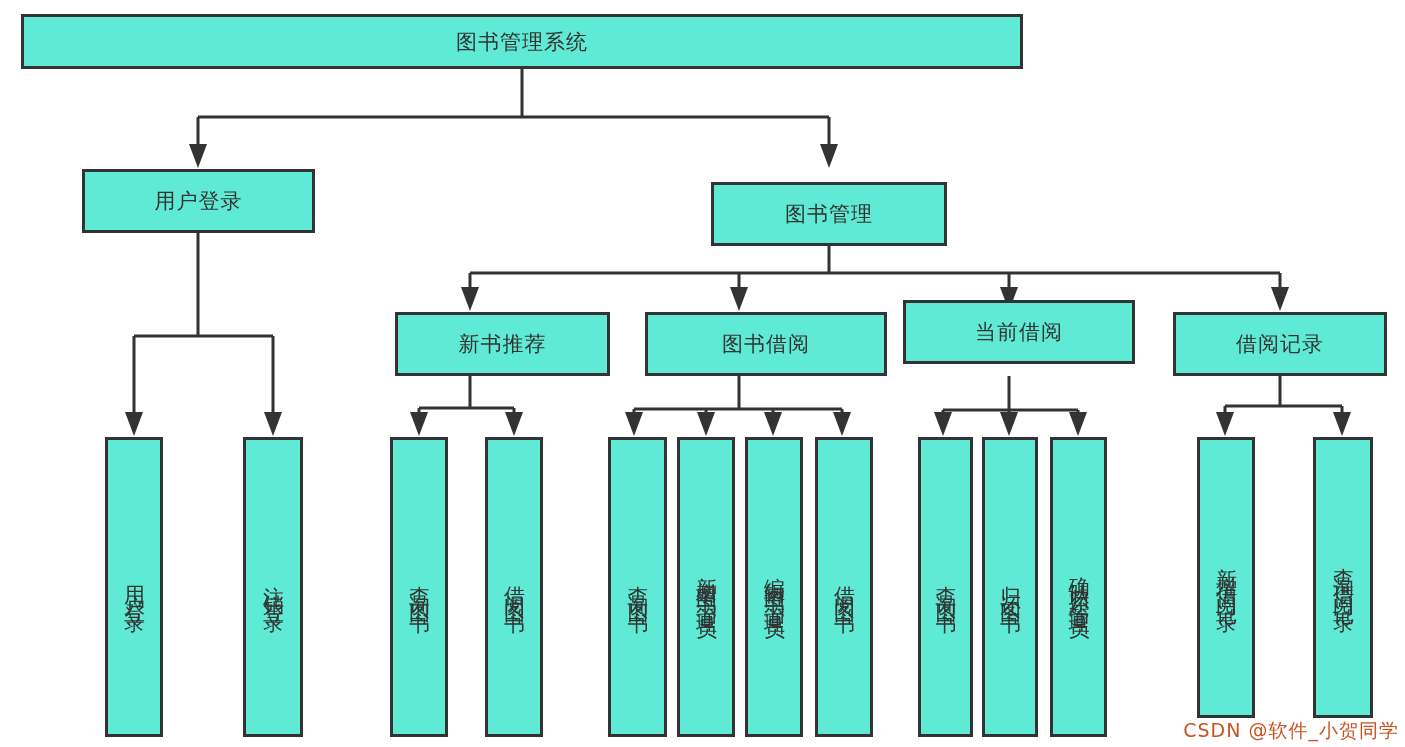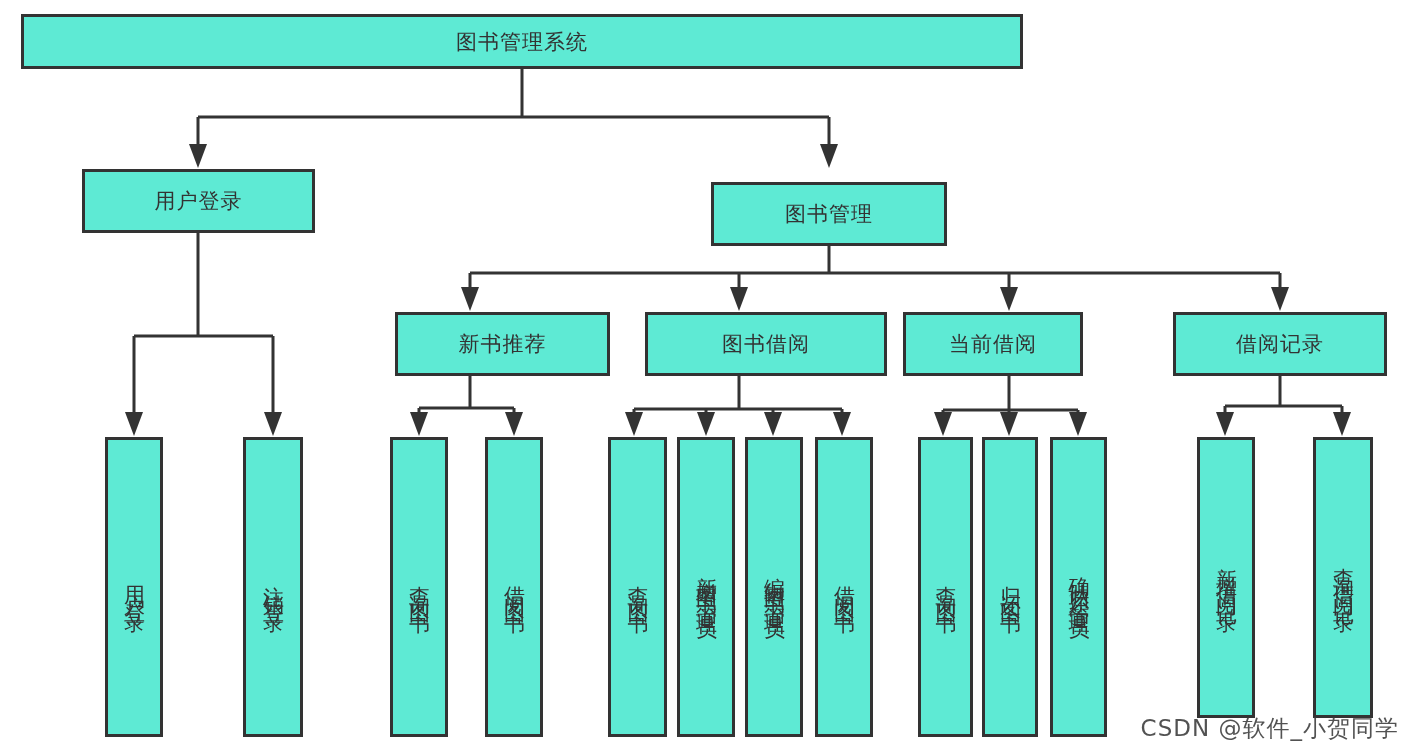--- a/index.html
+++ b/index.html
@@ -34,22 +34,22 @@
     writing-mode: vertical-rl;
     text-orientation: mixed;
     font-size: 21px;
     letter-spacing: 9px;
     line-height: 1;
   }
   .watermark {
     position: absolute;
     right: 6px;
     bottom: 3px;
-    font-size: 23px;
-    color: #404040;
+    font-size: 19px;
+    color: #c2410c;
     opacity: 0.9;
     z-index: 5;
     letter-spacing: 1px;
     white-space: nowrap;
   }
 </style>
 </head>
 <body>
 
 <div class="stage">
@@ -94,21 +94,21 @@
     </g>
   </svg>
 
   <div class="hbox" style="left:21px; top:14px; width:1002px; height:55px;">图书管理系统</div>
 
   <div class="hbox" style="left:82px; top:169px; width:233px; height:64px;">用户登录</div>
   <div class="hbox" style="left:711px; top:169px; width:236px; height:64px;margin-top:13px;">图书管理</div>
 
   <div class="hbox" style="left:362px; top:312px; width:215px; height:64px;margin-left:33px;">新书推荐</div>
   <div class="hbox" style="left:633px; top:312px; width:242px; height:64px;margin-left:12px;">图书借阅</div>
-  <div class="hbox" style="left:903px; top:312px; width:180px; height:64px;">当前借阅</div>
+  <div class="hbox" style="left:903px; top:300px; width:232px; height:64px;">当前借阅</div>
   <div class="hbox" style="left:1173px; top:312px; width:214px; height:64px;">借阅记录</div>
 
   <div class="vbox" style="left:105px; top:437px; width:58px; height:300px;">用户登录</div>
   <div class="vbox" style="left:243px; top:437px; width:60px; height:300px;">注销登录</div>
 
   <div class="vbox" style="left:390px; top:437px; width:58px; height:300px;">查询图书</div>
   <div class="vbox" style="left:485px; top:437px; width:58px; height:300px;">借阅图书</div>
 
   <div class="vbox" style="left:608px; top:437px; width:59px; height:300px;">查询图书</div>
   <div class="vbox" style="left:677px; top:437px; width:58px; height:300px; letter-spacing:6px;">新增图书（管理员）</div>

